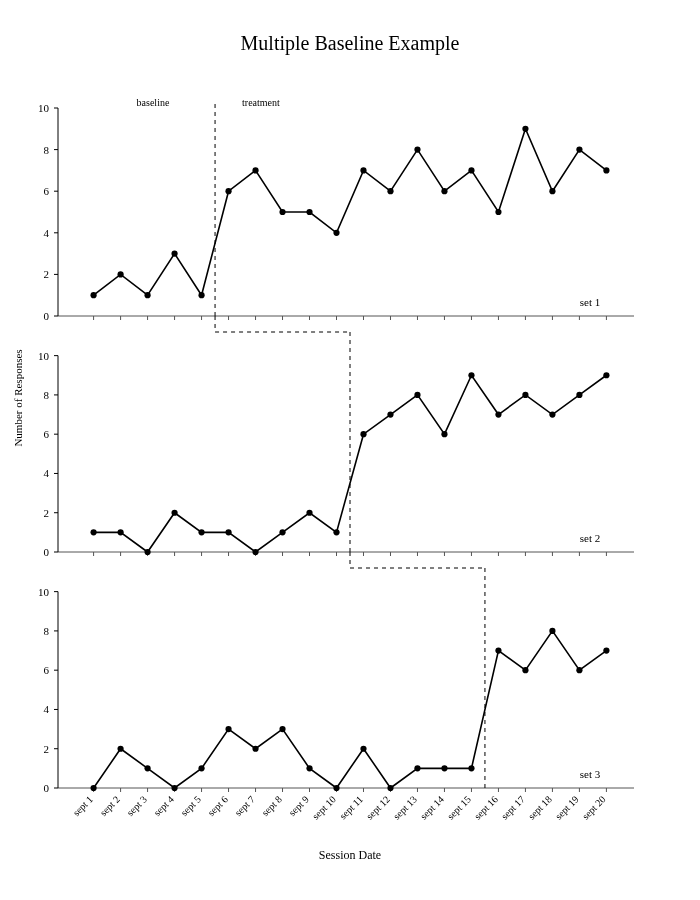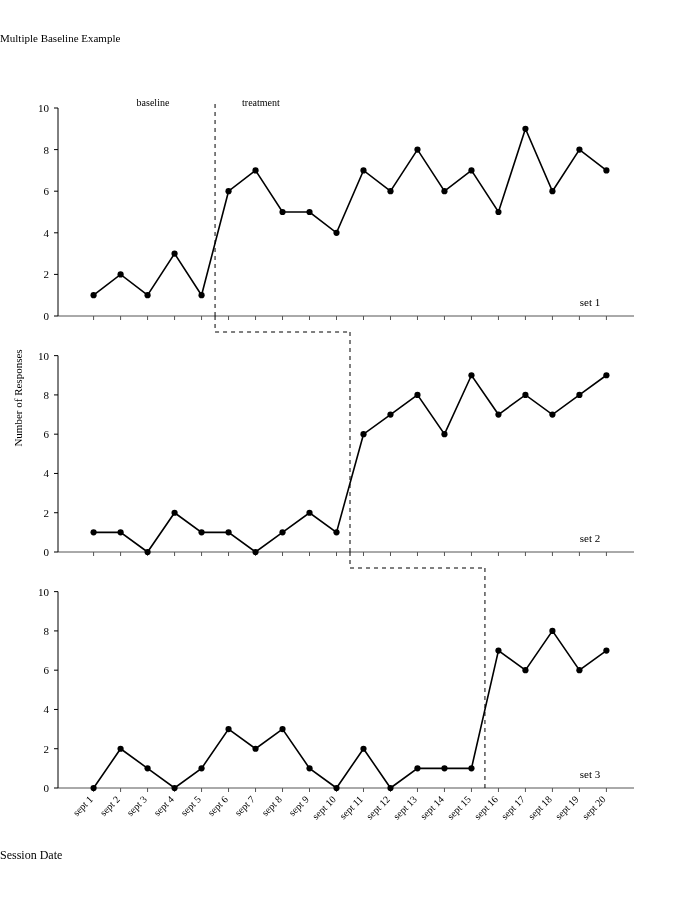--- a/index.html
+++ b/index.html
@@ -19,42 +19,43 @@
     position: absolute;
     left: 0; top: 0;
     width: 700px;
     height: 900px;
   }
   .fig-title {
     position: absolute;
     left: 0;
     top: 32px;
     width: 700px;
-    text-align: left;
-    font-size: 11px;
+    text-align: center;
+    font-size: 20px;
     font-family: "Liberation Serif", serif;
   }
   .ylabel {
     position: absolute;
     left: 18px;
     top: 400px;
     width: 200px;
     text-align: center;
     font-size: 11px;
     transform: rotate(-90deg);
     transform-origin: 50% 50%;
     margin-left: -100px;
     margin-top: -8px;
   }
   .ylabel-inner { display: block; }
   .xlabel {
     position: absolute;
     left: 0;
     top: 848px;
     width: 700px;
+    text-align: center;
     font-size: 12px;
   }
   svg { position: absolute; left: 0; top: 0; }
   .tick-text {
     font-family: "Liberation Serif", serif;
     font-size: 11px;
     fill: #000;
   }
   .xtick-text {
     font-family: "Liberation Serif", serif;

